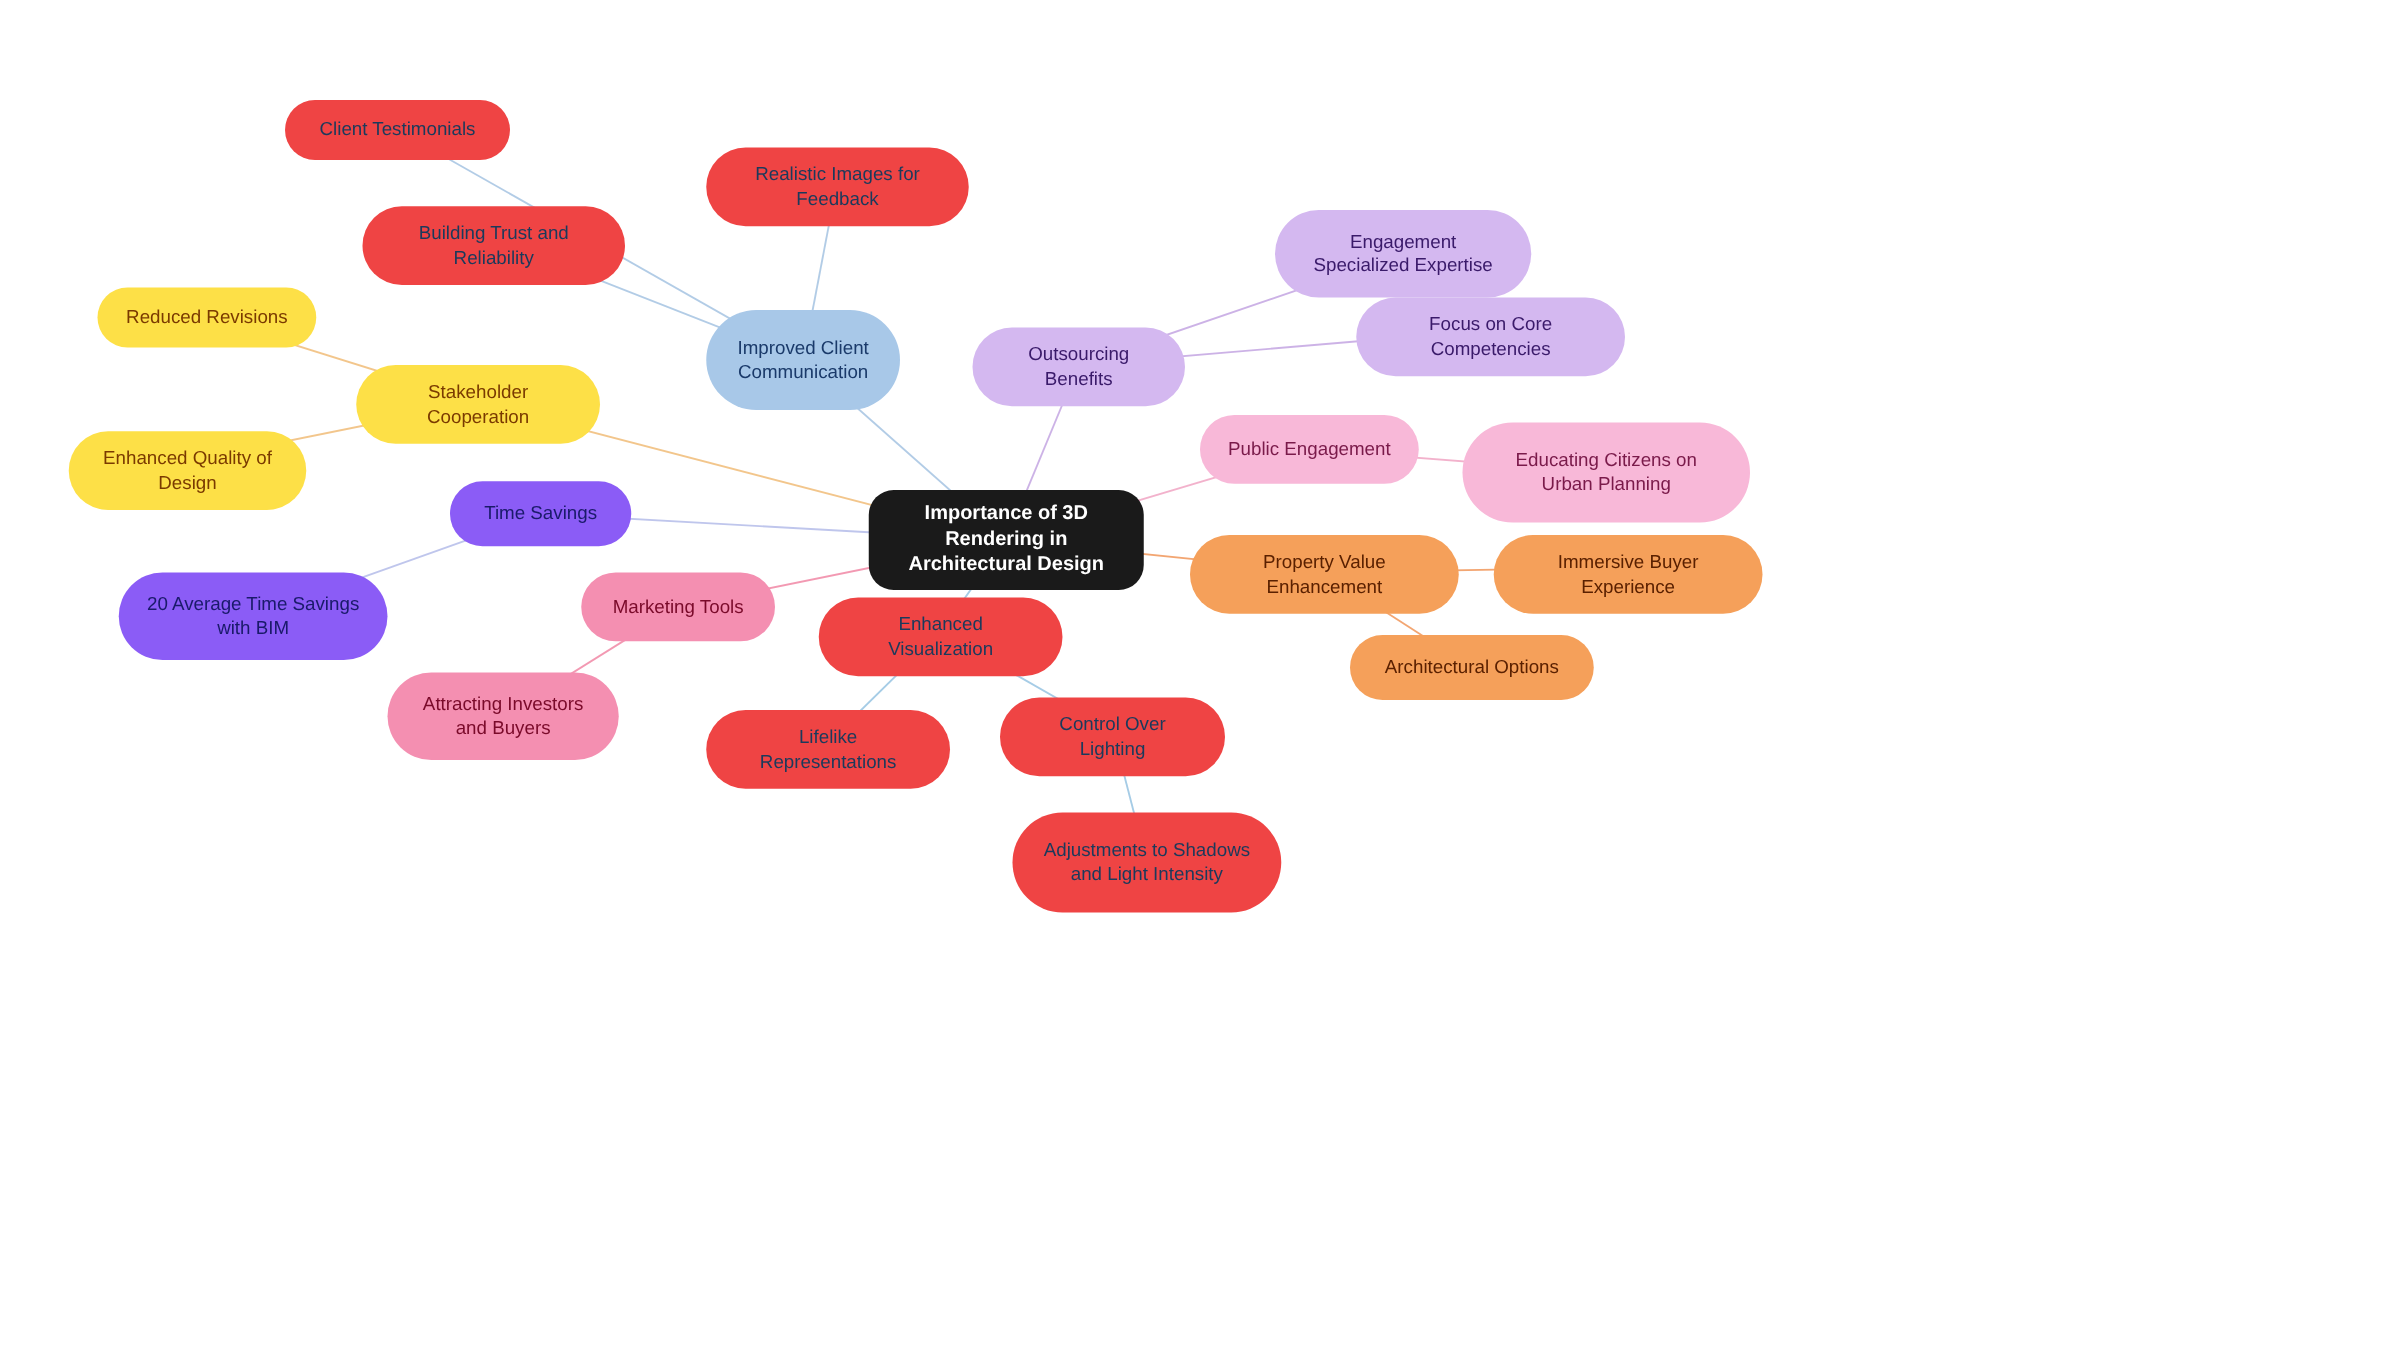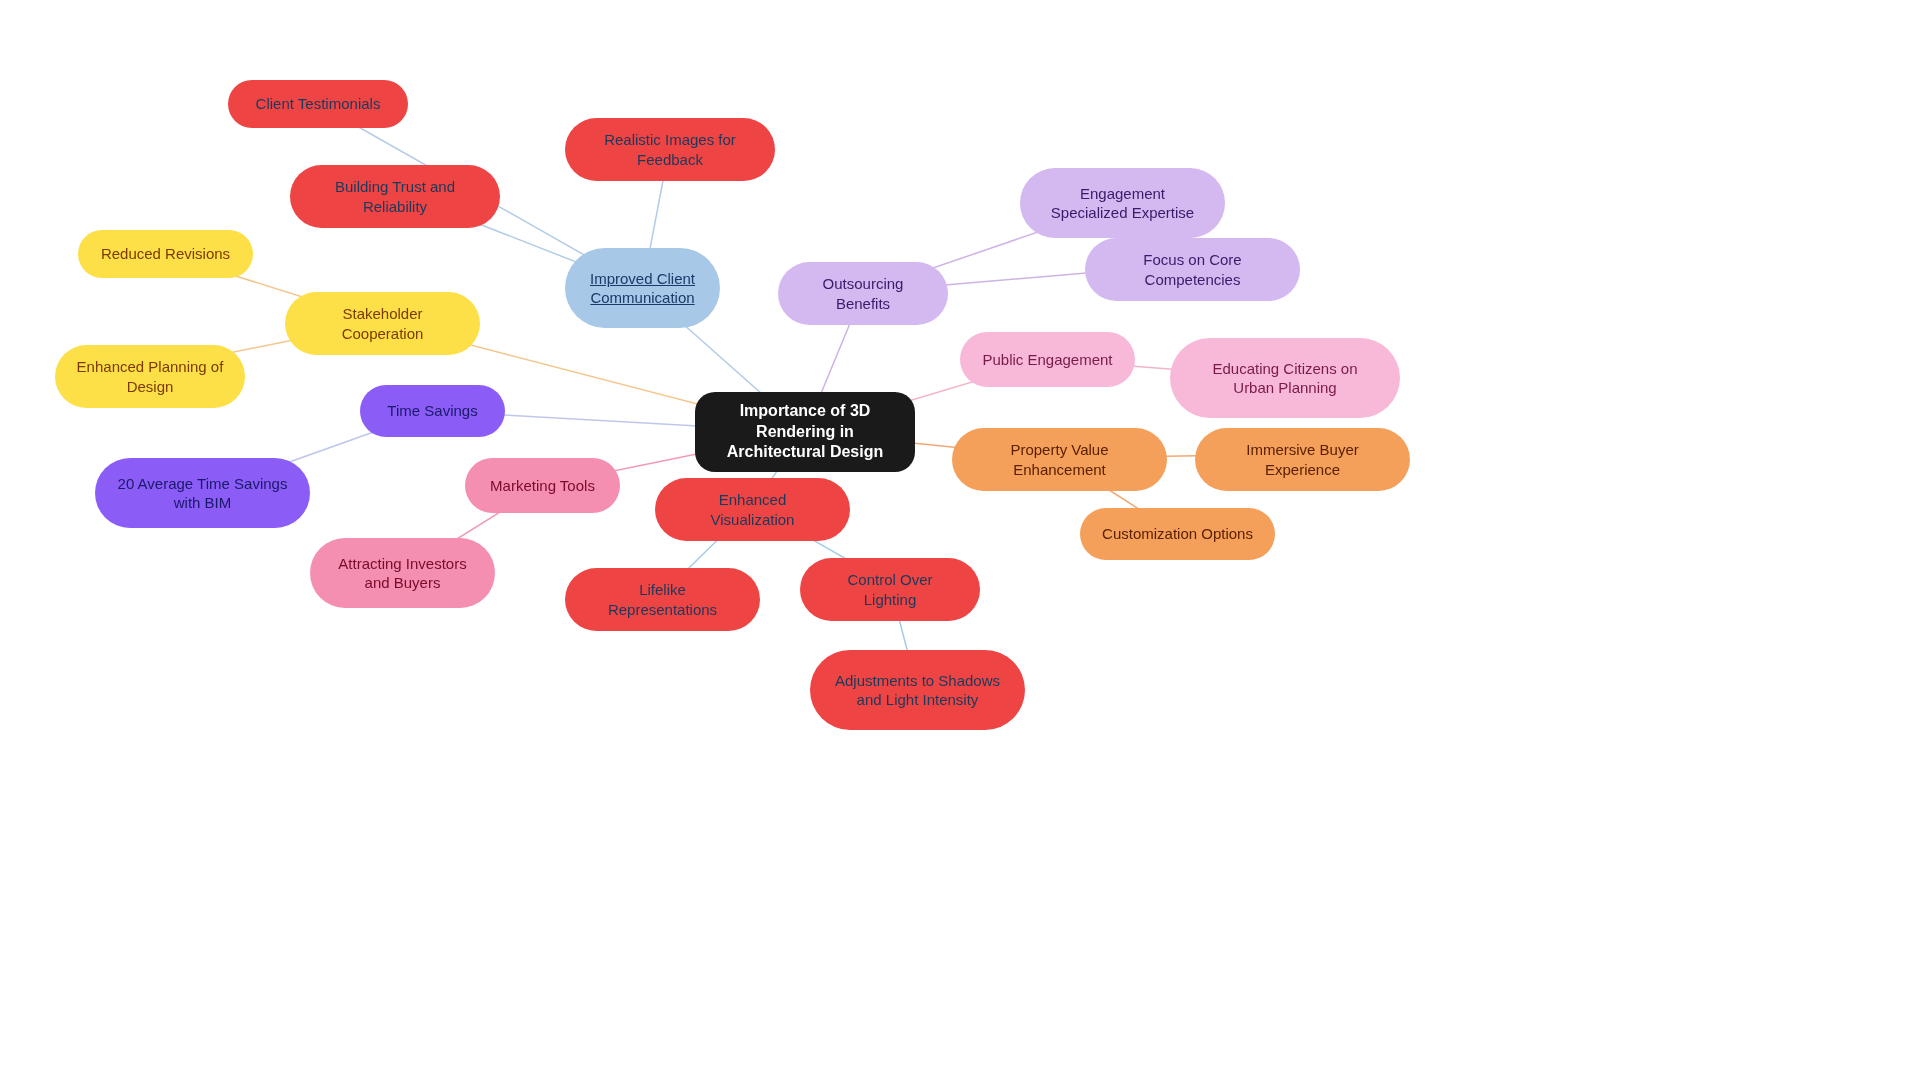--- a/index.html
+++ b/index.html
@@ -103,33 +103,33 @@
     <line x1="805" y1="432" x2="1059.5" y2="458" stroke="#f09050" stroke-width="1.5" opacity="0.8"></line>
     <line x1="1059.5" y1="458" x2="1302.5" y2="454" stroke="#f09050" stroke-width="1.5" opacity="0.8"></line>
     <line x1="1059.5" y1="458" x2="1177.5" y2="534" stroke="#f09050" stroke-width="1.5" opacity="0.8"></line>
   </svg>
 
 <div id="nodes-container">
     <div class="node node-center" style="left: 695px; top: 392px; width: 220px; height: 80px;">Importance of 3D Rendering in Architectural Design</div>
     <div class="node node-blue-light" style="left: 228px; top: 80px; width: 180px; min-height: 48px;">Client Testimonials</div>
     <div class="node node-blue-light" style="left: 290px; top: 165px; width: 210px; min-height: 52px;">Building Trust and Reliability</div>
     <div class="node node-blue-light" style="left: 565px; top: 118px; width: 210px; min-height: 52px;">Realistic Images for Feedback</div>
-    <div class="node node-blue-medium" style="left: 565px; top: 248px; width: 155px; min-height: 80px; text-decoration: underline;">Improved Client Communication</div>
+    <div class="node node-blue-medium" style="left: 565px; top: 248px; width: 155px; min-height: 80px;">Improved Client Communication</div>
     <div class="node node-orange" style="left: 78px; top: 230px; width: 175px; min-height: 48px;">Reduced Revisions</div>
     <div class="node node-orange" style="left: 285px; top: 292px; width: 195px; min-height: 60px;">Stakeholder Cooperation</div>
-    <div class="node node-orange" style="left: 55px; top: 345px; width: 190px; min-height: 48px;">Enhanced Planning of Design</div>
+    <div class="node node-orange" style="left: 55px; top: 345px; width: 190px; min-height: 48px;">Enhanced Quality of Design</div>
     <div class="node node-blue-purple" style="left: 360px; top: 385px; width: 145px; min-height: 52px;">Time Savings</div>
     <div class="node node-blue-purple" style="left: 95px; top: 458px; width: 215px; min-height: 70px;">20 Average Time Savings with BIM</div>
     <div class="node node-pink" style="left: 465px; top: 458px; width: 155px; min-height: 55px;">Marketing Tools</div>
     <div class="node node-pink" style="left: 310px; top: 538px; width: 185px; min-height: 70px;">Attracting Investors and Buyers</div>
     <div class="node node-blue-light" style="left: 655px; top: 478px; width: 195px; min-height: 55px;">Enhanced Visualization</div>
     <div class="node node-blue-light" style="left: 565px; top: 568px; width: 195px; min-height: 52px;">Lifelike Representations</div>
     <div class="node node-blue-light" style="left: 800px; top: 558px; width: 180px; min-height: 52px;">Control Over Lighting</div>
     <div class="node node-blue-light" style="left: 810px; top: 650px; width: 215px; min-height: 80px;">Adjustments to Shadows and Light Intensity</div>
     <div class="node node-purple-light" style="left: 778px; top: 262px; width: 170px; min-height: 60px;">Outsourcing Benefits</div>
     <div class="node node-purple-light" style="left: 1020px; top: 168px; width: 205px; min-height: 70px;">Engagement Specialized Expertise</div>
     <div class="node node-purple-light" style="left: 1085px; top: 238px; width: 215px; min-height: 52px;">Focus on Core Competencies</div>
     <div class="node node-pink-light" style="left: 960px; top: 332px; width: 175px; min-height: 55px;">Public Engagement</div>
     <div class="node node-pink-light" style="left: 1170px; top: 338px; width: 230px; min-height: 80px;">Educating Citizens on Urban Planning</div>
     <div class="node node-orange-bright" style="left: 952px; top: 428px; width: 215px; min-height: 60px;">Property Value Enhancement</div>
     <div class="node node-orange-bright" style="left: 1195px; top: 428px; width: 215px; min-height: 52px;">Immersive Buyer Experience</div>
-    <div class="node node-orange-bright" style="left: 1080px; top: 508px; width: 195px; min-height: 52px;">Customization Options</div>
+    <div class="node node-orange-bright" style="left: 1080px; top: 508px; width: 195px; min-height: 52px;">Architectural Options</div>
   </div>
 
 </body></html>

